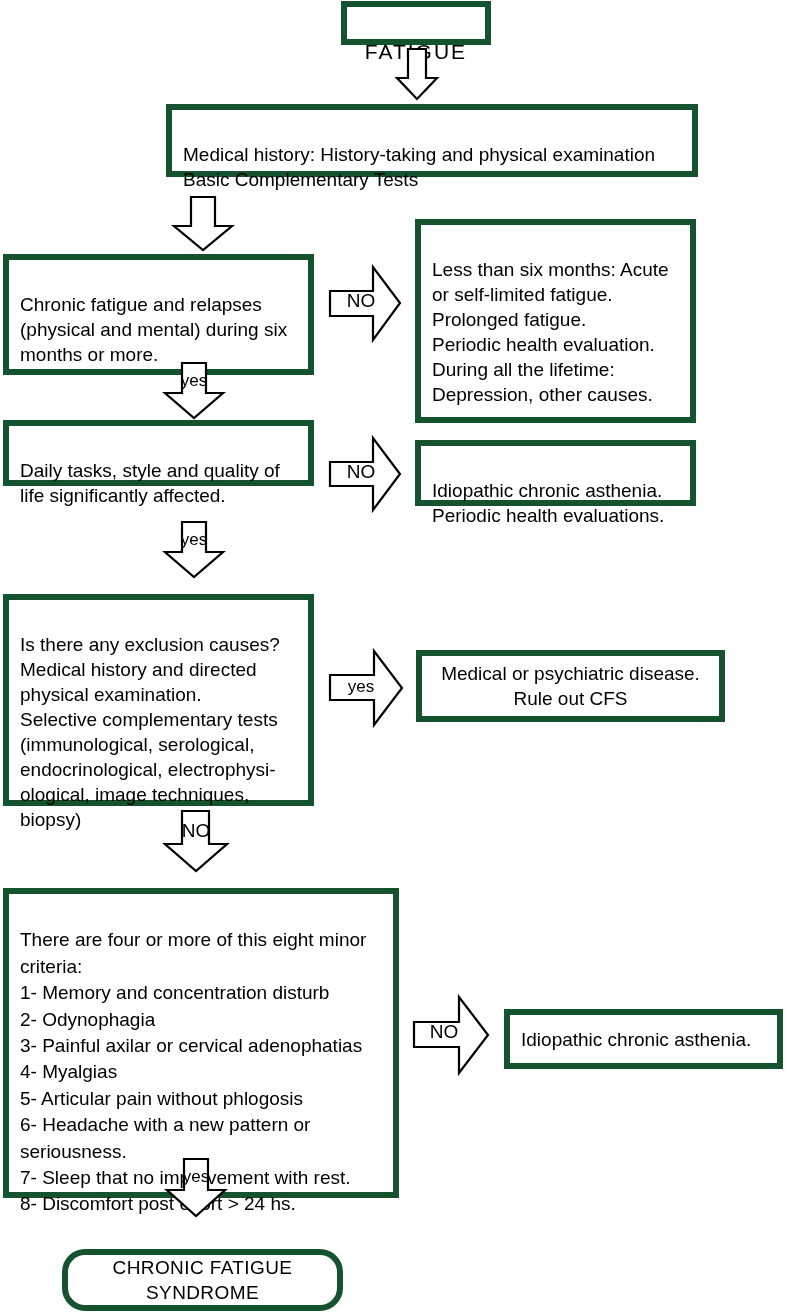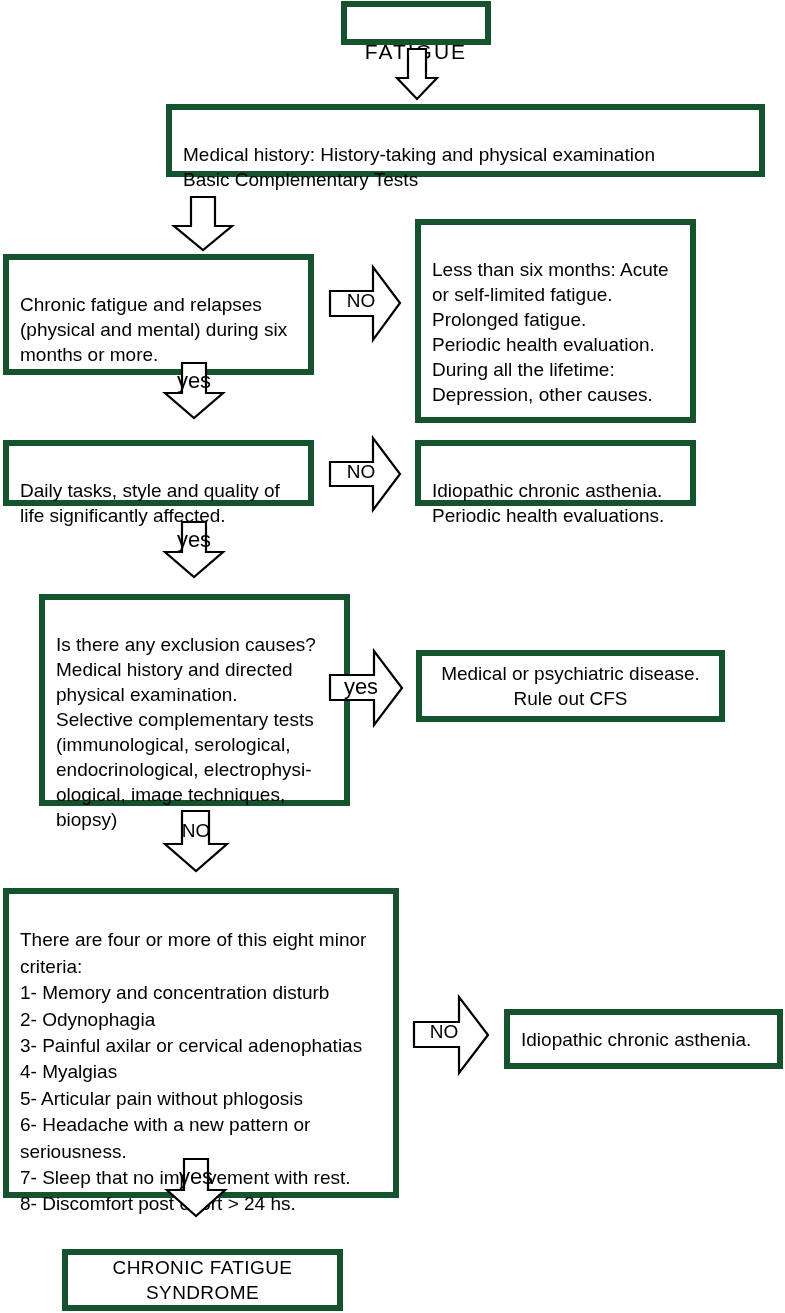--- a/index.html
+++ b/index.html
@@ -49,21 +49,21 @@
   
   .arrow {
     position: absolute;
   }
   .arrow svg {
     display: block;
     overflow: visible;
   }
   .arrow-label {
     position: absolute;
-    font-size: 22px;
+    font-size: 17px;
     line-height: 18px;
     text-align: center;
     white-space: nowrap;
   }
   .arrow-label.big {
     font-size: 19px;
   }
 </style>
 </head>
 <body>
@@ -73,21 +73,21 @@
   <div class="box title" style="left:341px; top:1px; width:150px; height:44px;">
     <span>FATIGUE</span>
   </div>
 
   <div class="arrow" style="left:396px; top:48px;">
     <svg width="42" height="52" viewBox="0 0 42 52">
       <polygon points="12,1 30,1 30,30 41,30 21,51 1,30 12,30" fill="#ffffff" stroke="#000000" stroke-width="2.2" stroke-linejoin="miter"></polygon>
     </svg>
   </div>
 
-  <div class="box" style="left:166px; top:104px; width:599px; height:73px;">
+  <div class="box" style="left:166px; top:104px; width:532px; height:73px;">
     <span>Medical history: History-taking and physical examination
 Basic Complementary Tests</span>
   </div>
 
   <div class="arrow" style="left:172px; top:196px;">
     <svg width="62" height="55" viewBox="0 0 62 55">
       <polygon points="19,1 43,1 43,30 60,30 31,54 2,30 19,30" fill="#ffffff" stroke="#000000" stroke-width="2.2" stroke-linejoin="miter"></polygon>
     </svg>
   </div>
 
@@ -113,21 +113,21 @@
 Depression, other causes.</span>
   </div>
 
   <div class="arrow" style="left:163px; top:362px;">
     <svg width="62" height="57" viewBox="0 0 62 57">
       <polygon points="19,1 43,1 43,31 60,31 31,56 2,31 19,31" fill="#ffffff" stroke="#000000" stroke-width="2.2" stroke-linejoin="miter"></polygon>
     </svg>
   </div>
   <div class="arrow-label" style="left:176px; top:372px; width:36px;">yes</div>
 
-  <div class="box" style="left:3px; top:440px; width:311px; height:66px;">
+  <div class="box" style="left:3px; top:420px; width:311px; height:66px;">
     <span>Daily tasks, style and quality of
 life significantly affected.</span>
   </div>
 
   <div class="arrow" style="left:328px; top:436px;">
     <svg width="74" height="76" viewBox="0 0 74 76">
       <polygon points="2,26 45,26 45,2 72,38 45,74 45,50 2,50" fill="#ffffff" stroke="#000000" stroke-width="2.2" stroke-linejoin="miter"></polygon>
     </svg>
   </div>
   <div class="arrow-label big" style="left:340px; top:463px; width:42px;">NO</div>
@@ -137,21 +137,21 @@
 Periodic health evaluations.</span>
   </div>
 
   <div class="arrow" style="left:163px; top:521px;">
     <svg width="62" height="57" viewBox="0 0 62 57">
       <polygon points="19,1 43,1 43,31 60,31 31,56 2,31 19,31" fill="#ffffff" stroke="#000000" stroke-width="2.2" stroke-linejoin="miter"></polygon>
     </svg>
   </div>
   <div class="arrow-label" style="left:176px; top:531px; width:36px;">yes</div>
 
-  <div class="box" style="left:3px; top:594px; width:311px; height:212px;margin-left:36px;">
+  <div class="box" style="left:3px; top:594px; width:311px; height:212px;">
     <span>Is there any exclusion causes?
 Medical history and directed
 physical examination.
 Selective complementary tests
 (immunological, serological,
 endocrinological, electrophysi-
 ological, image techniques,
 biopsy)</span>
   </div>
 
@@ -199,18 +199,18 @@
     <span>Idiopathic chronic asthenia.</span>
   </div>
 
   <div class="arrow" style="left:165px; top:1158px;">
     <svg width="62" height="59" viewBox="0 0 62 59">
       <polygon points="19,1 43,1 43,32 60,32 31,58 2,32 19,32" fill="#ffffff" stroke="#000000" stroke-width="2.2" stroke-linejoin="miter"></polygon>
     </svg>
   </div>
   <div class="arrow-label" style="left:178px; top:1168px; width:36px;">yes</div>
 
-  <div class="box terminal center" style="left:62px; top:1249px; width:281px; height:62px;">
+  <div class="box terminal center" style="left:62px; top:1249px; width:281px; height:62px;border-radius:23px;">
     <span>CHRONIC FATIGUE
 SYNDROME</span>
   </div>
 
 </div>
 
 </body></html>

